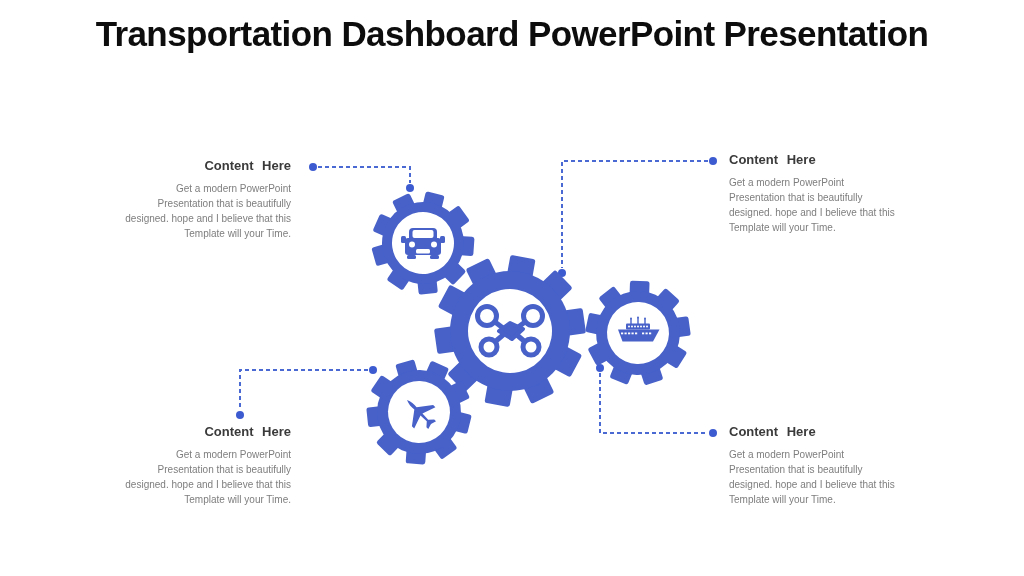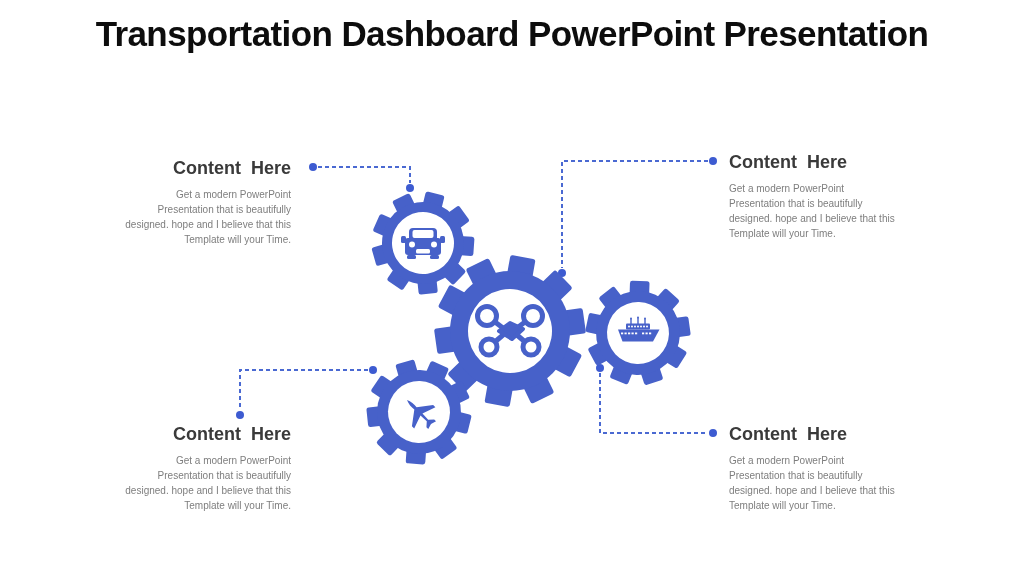--- a/index.html
+++ b/index.html
@@ -8,21 +8,21 @@
     font-family:"Liberation Sans",sans-serif;
   }
   .slide-title{
     position:absolute;top:14px;left:0;width:1024px;margin:0;
     text-align:center;font-size:35px;font-weight:700;letter-spacing:-0.6px;
     color:var(--title-text,#0d0d0d);
   }
   .diagram{position:absolute;left:0;top:0;width:1024px;height:576px;}
   .block{position:absolute;width:220px;}
   .block .heading{
-    margin:0 0 8px 0;font-size:18px;font-weight:700;word-spacing:5px;
+    margin:0 0 8px 0;font-size:13px;font-weight:700;word-spacing:5px;
     color:var(--heading-text,#3a3a3a);
   }
   .block .body{
     font-size:10px;line-height:15px;white-space:pre-line;
     color:var(--body-text,#7e7e7e);
   }
   .align-right{text-align:right;}
   .align-left{text-align:left;}
   .block-top-left{left:71px;top:158px;}
   .block-top-right{left:729px;top:152px;}

